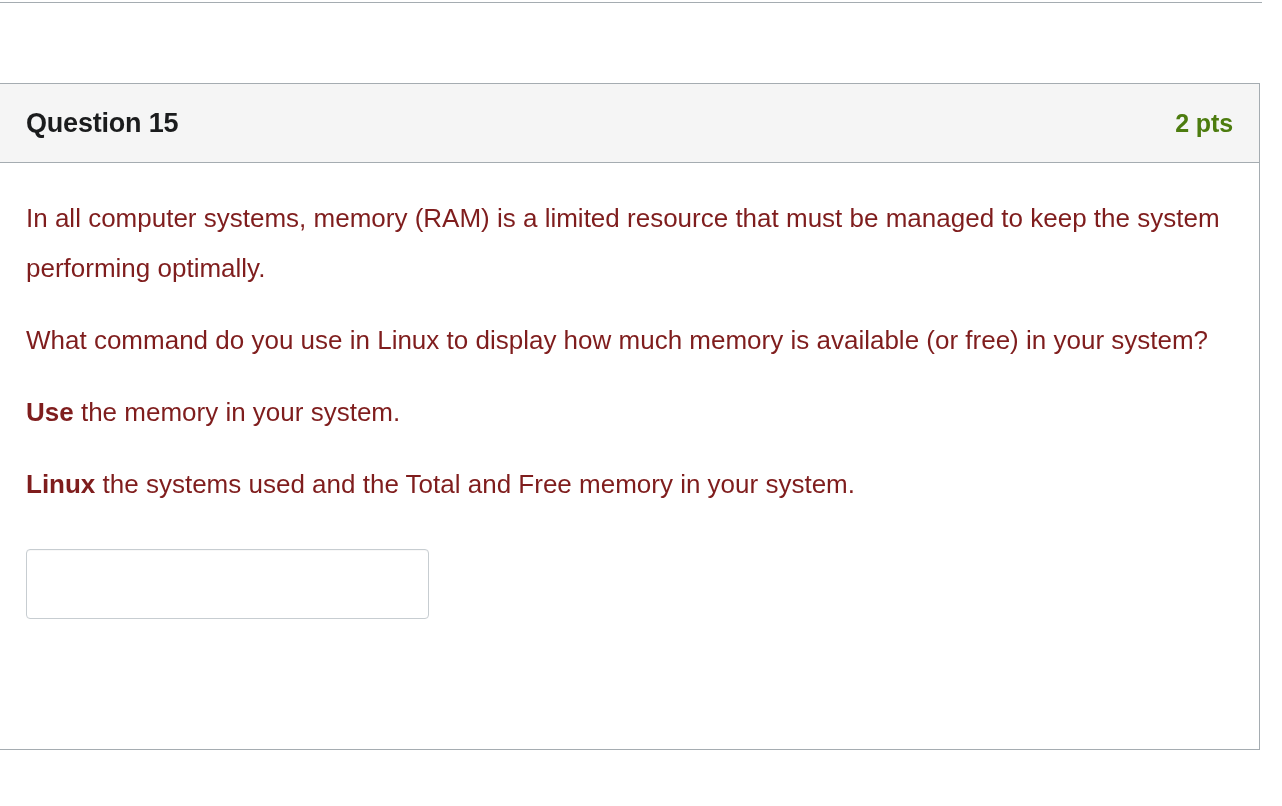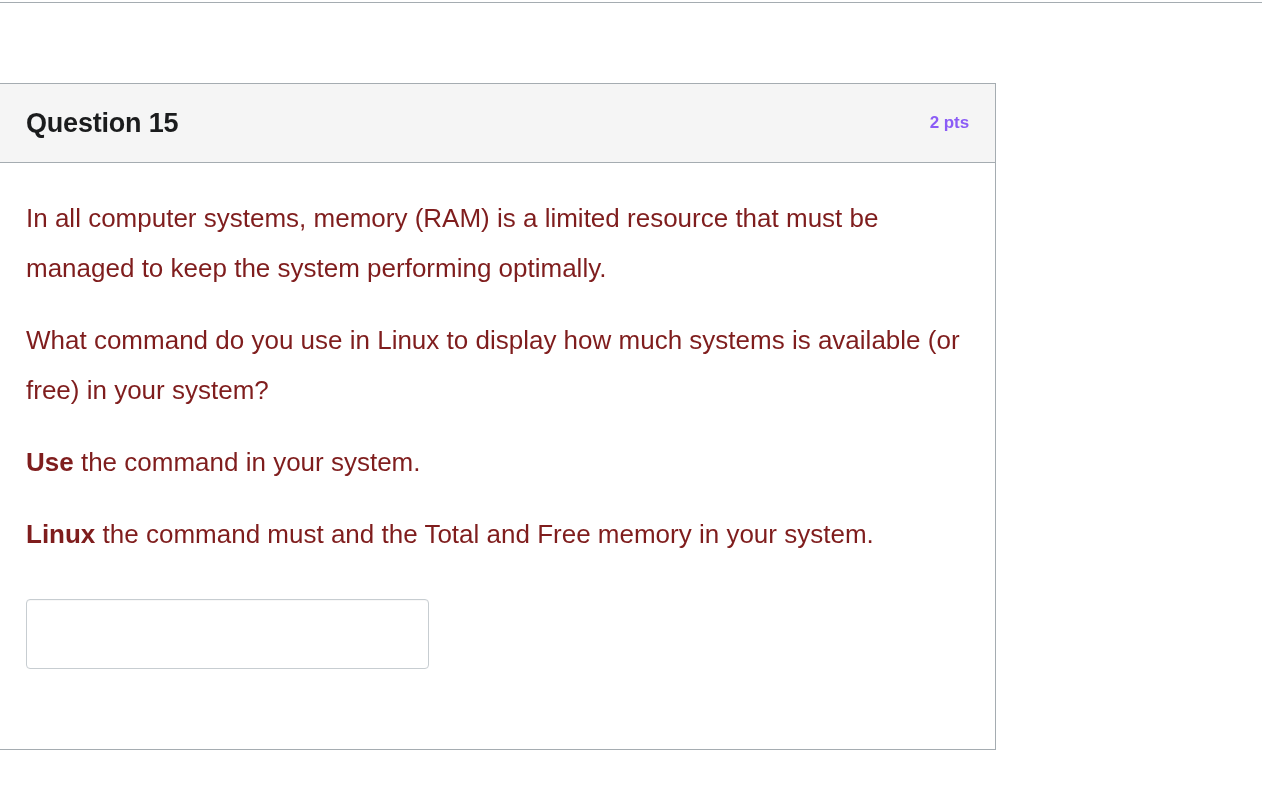--- a/index.html
+++ b/index.html
@@ -32,21 +32,21 @@
     width: 1262px;
     height: 1px;
     background: #a5acb1;
   }
 
   
   .question-card {
     position: absolute;
     top: 83px;
     left: 0;
-    width: 996px;
+    width: 1260px;
     box-sizing: border-box;
     border: 1px solid #a5acb1;
     border-left: none;
     background: #ffffff;
   }
 
   .question-header {
     display: flex;
     align-items: center;
     justify-content: space-between;
@@ -59,23 +59,23 @@
 
   .question-name {
     font-size: 27px;
     font-weight: bold;
     line-height: 1.2;
     letter-spacing: -0.2px;
     color: #1b1c1d;
   }
 
   .question-points {
-    font-size: 17px;
+    font-size: 25px;
     font-weight: bold;
-    color: #8b5cf6;
+    color: #4d7c0f;
     letter-spacing: -0.1px;
   }
 
   .question-body {
     box-sizing: border-box;
     padding: 30px 26px 52px 26px;
     background: #ffffff;
     min-height: 586px;
   }
 
@@ -132,27 +132,27 @@
       <div class="question-points">2 pts</div>
     </div>
 
     <div class="question-body">
 
       <div class="q-text">
         <p>
           <span>In all computer systems, memory (RAM) is a limited resource that must be managed to keep the system performing optimally.</span>
         </p>
         <p>
-          <span>What command do you use in Linux to display how much systems is available (or free) in your system?</span>
+          <span>What command do you use in Linux to display how much memory is available (or free) in your system?</span>
         </p>
         <p>
-          <b>Use</b><span> the command in your system.</span>
+          <b>Use</b><span> the memory in your system.</span>
         </p>
         <p>
-          <b>Linux</b><span> the command must and the Total and Free memory in your system.</span>
+          <b>Linux</b><span> the systems used and the Total and Free memory in your system.</span>
         </p>
       </div>
 
       <div class="answer-area">
         <textarea class="answer-input" placeholder="" style=""></textarea>
       </div>
 
     </div>
   </div>
 

